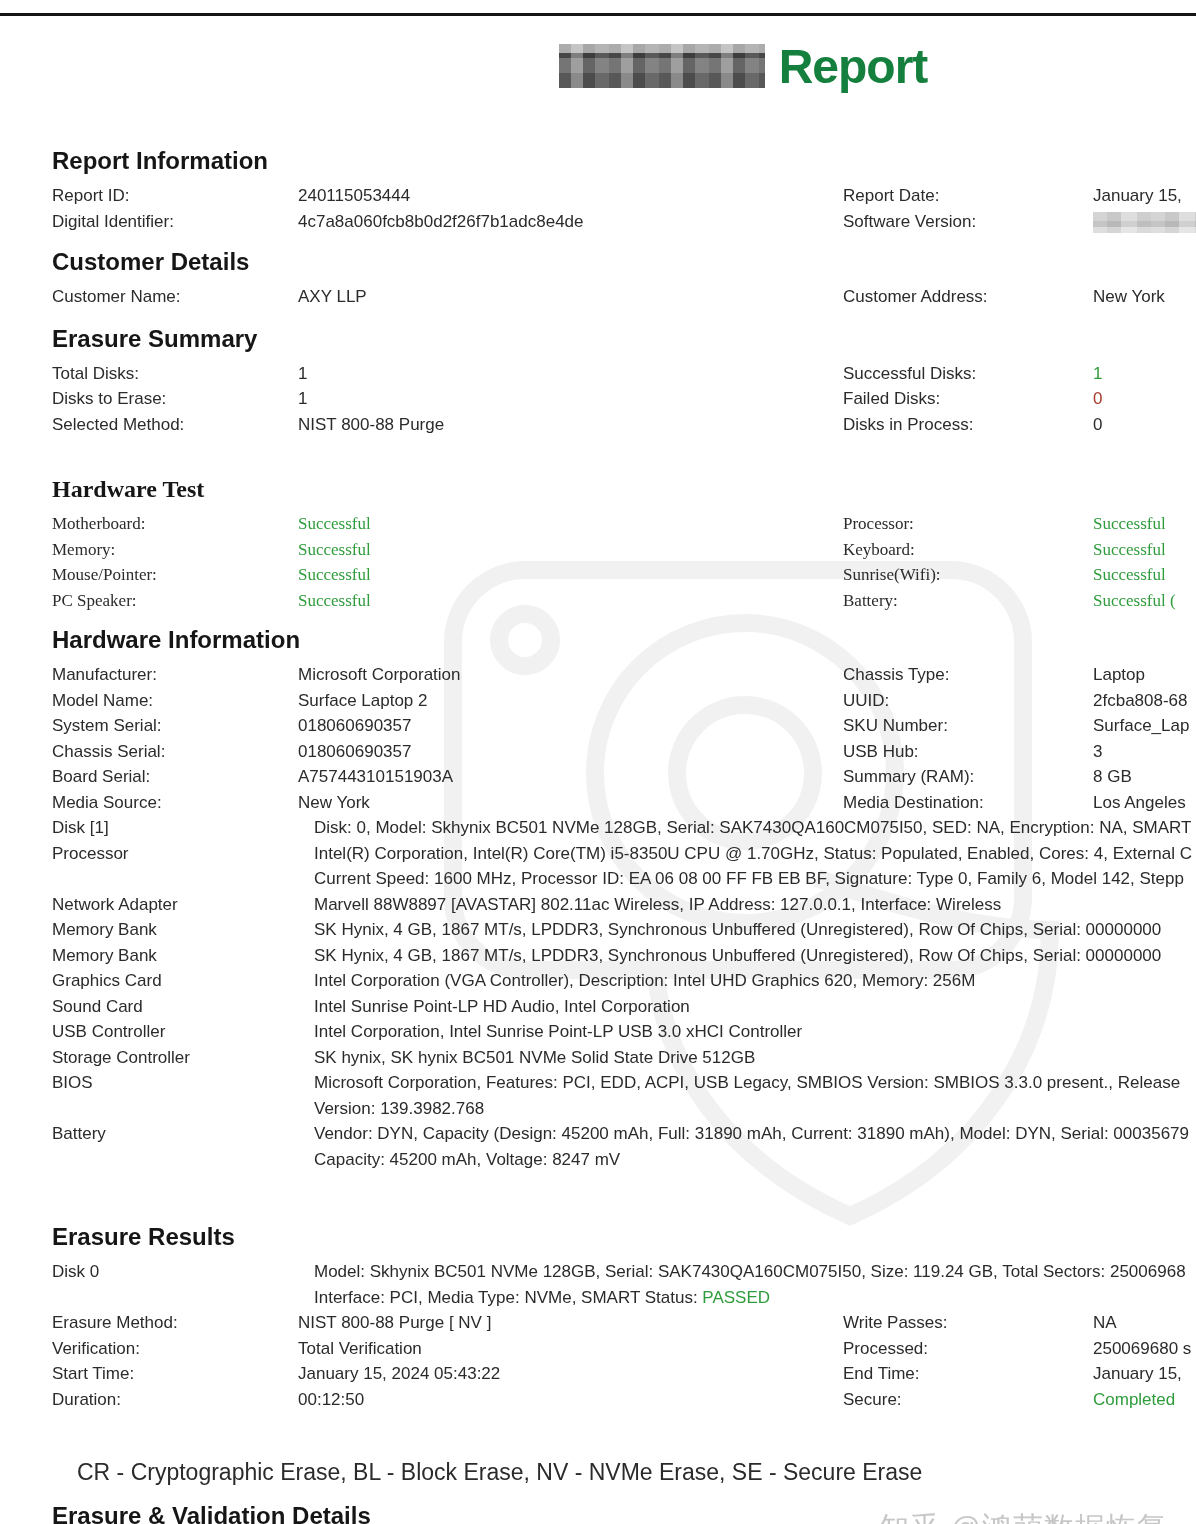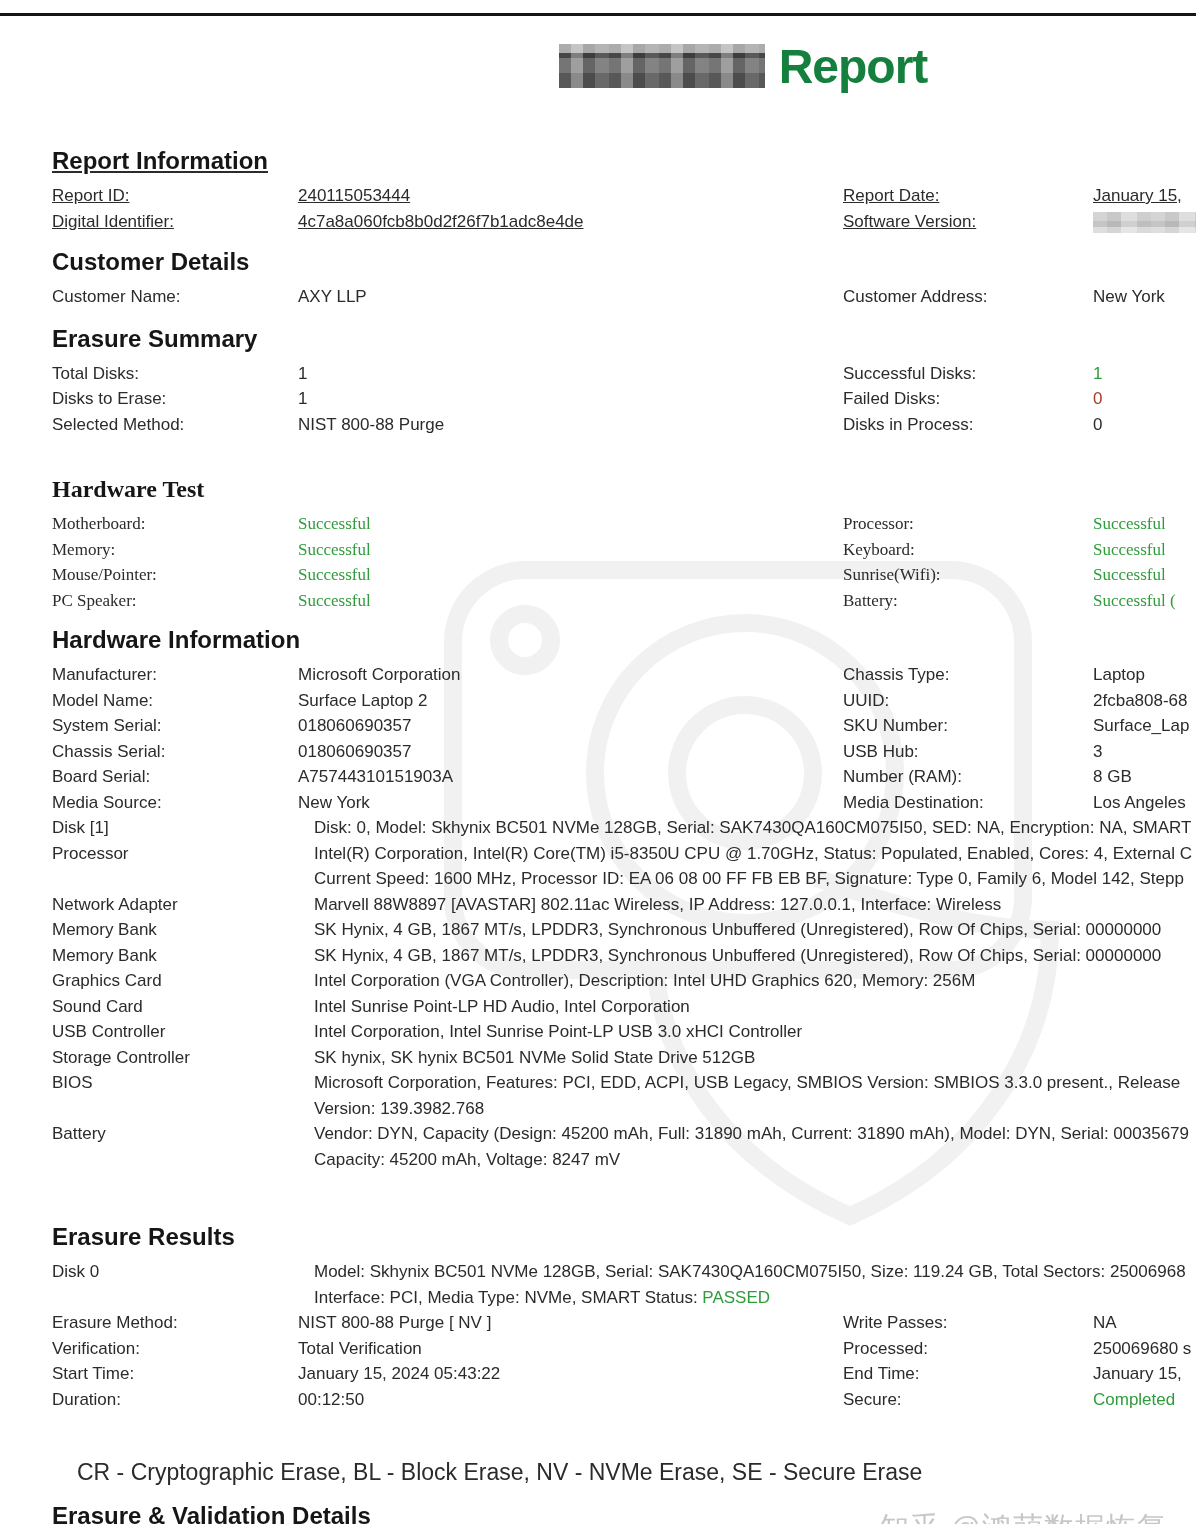--- a/index.html
+++ b/index.html
@@ -30,21 +30,21 @@
   .frow{display:grid;grid-template-columns:246px 1fr;font-size:17px;line-height:25.5px;gap:16px;}
   .frow .cell{white-space:nowrap;overflow:hidden;}
   .green{color:#2f9c3c;}
   .red{color:#a8392c;}
   .mosaic-sw{
     display:inline-block;width:104px;height:21px;vertical-align:middle;
     background-image:
       repeating-linear-gradient(0deg, rgba(255,255,255,.35) 0 6px, rgba(0,0,0,.04) 6px 12px, rgba(255,255,255,.15) 12px 21px),
       repeating-linear-gradient(90deg, #cdcdcd 0 14px, #bfbfbf 14px 28px, #d8d8d8 28px 44px, #c6c6c6 44px 58px);
   }
-  .s-ri{margin-top:50px;text-decoration:underline;}
+  .s-ri{margin-top:50px;}
   .s-cd{margin-top:13px;}
   .s-es{margin-top:14px;}
   .s-ht{margin-top:37px;font-family:Liberation Serif, serif;}
   .s-hi{margin-top:12px;}
   .s-er{margin-top:50px;}
   .footerline{margin:48px 0 0 77px;font-size:23px;line-height:25.5px;}
   .partial-h{margin:16px 0 0 52px;font-size:24px;font-weight:bold;color:#161616;}
   .cn-watermark{
     position:absolute;right:28px;top:1508px;z-index:2;
     font-size:30px;color:#c7c7c7;letter-spacing:1px;
@@ -168,21 +168,21 @@
     </div>
     <div class="row">
       <span class="cell">Chassis Serial:</span>
       <span class="cell">018060690357</span>
       <span class="cell">USB Hub:</span>
       <span class="cell">3</span>
     </div>
     <div class="row">
       <span class="cell">Board Serial:</span>
       <span class="cell">A75744310151903A</span>
-      <span class="cell">Number (RAM):</span>
+      <span class="cell">Summary (RAM):</span>
       <span class="cell">8 GB</span>
     </div>
     <div class="row">
       <span class="cell">Media Source:</span>
       <span class="cell">New York</span>
       <span class="cell">Media Destination:</span>
       <span class="cell">Los Angeles</span>
     </div>
 
     <div class="frow">

